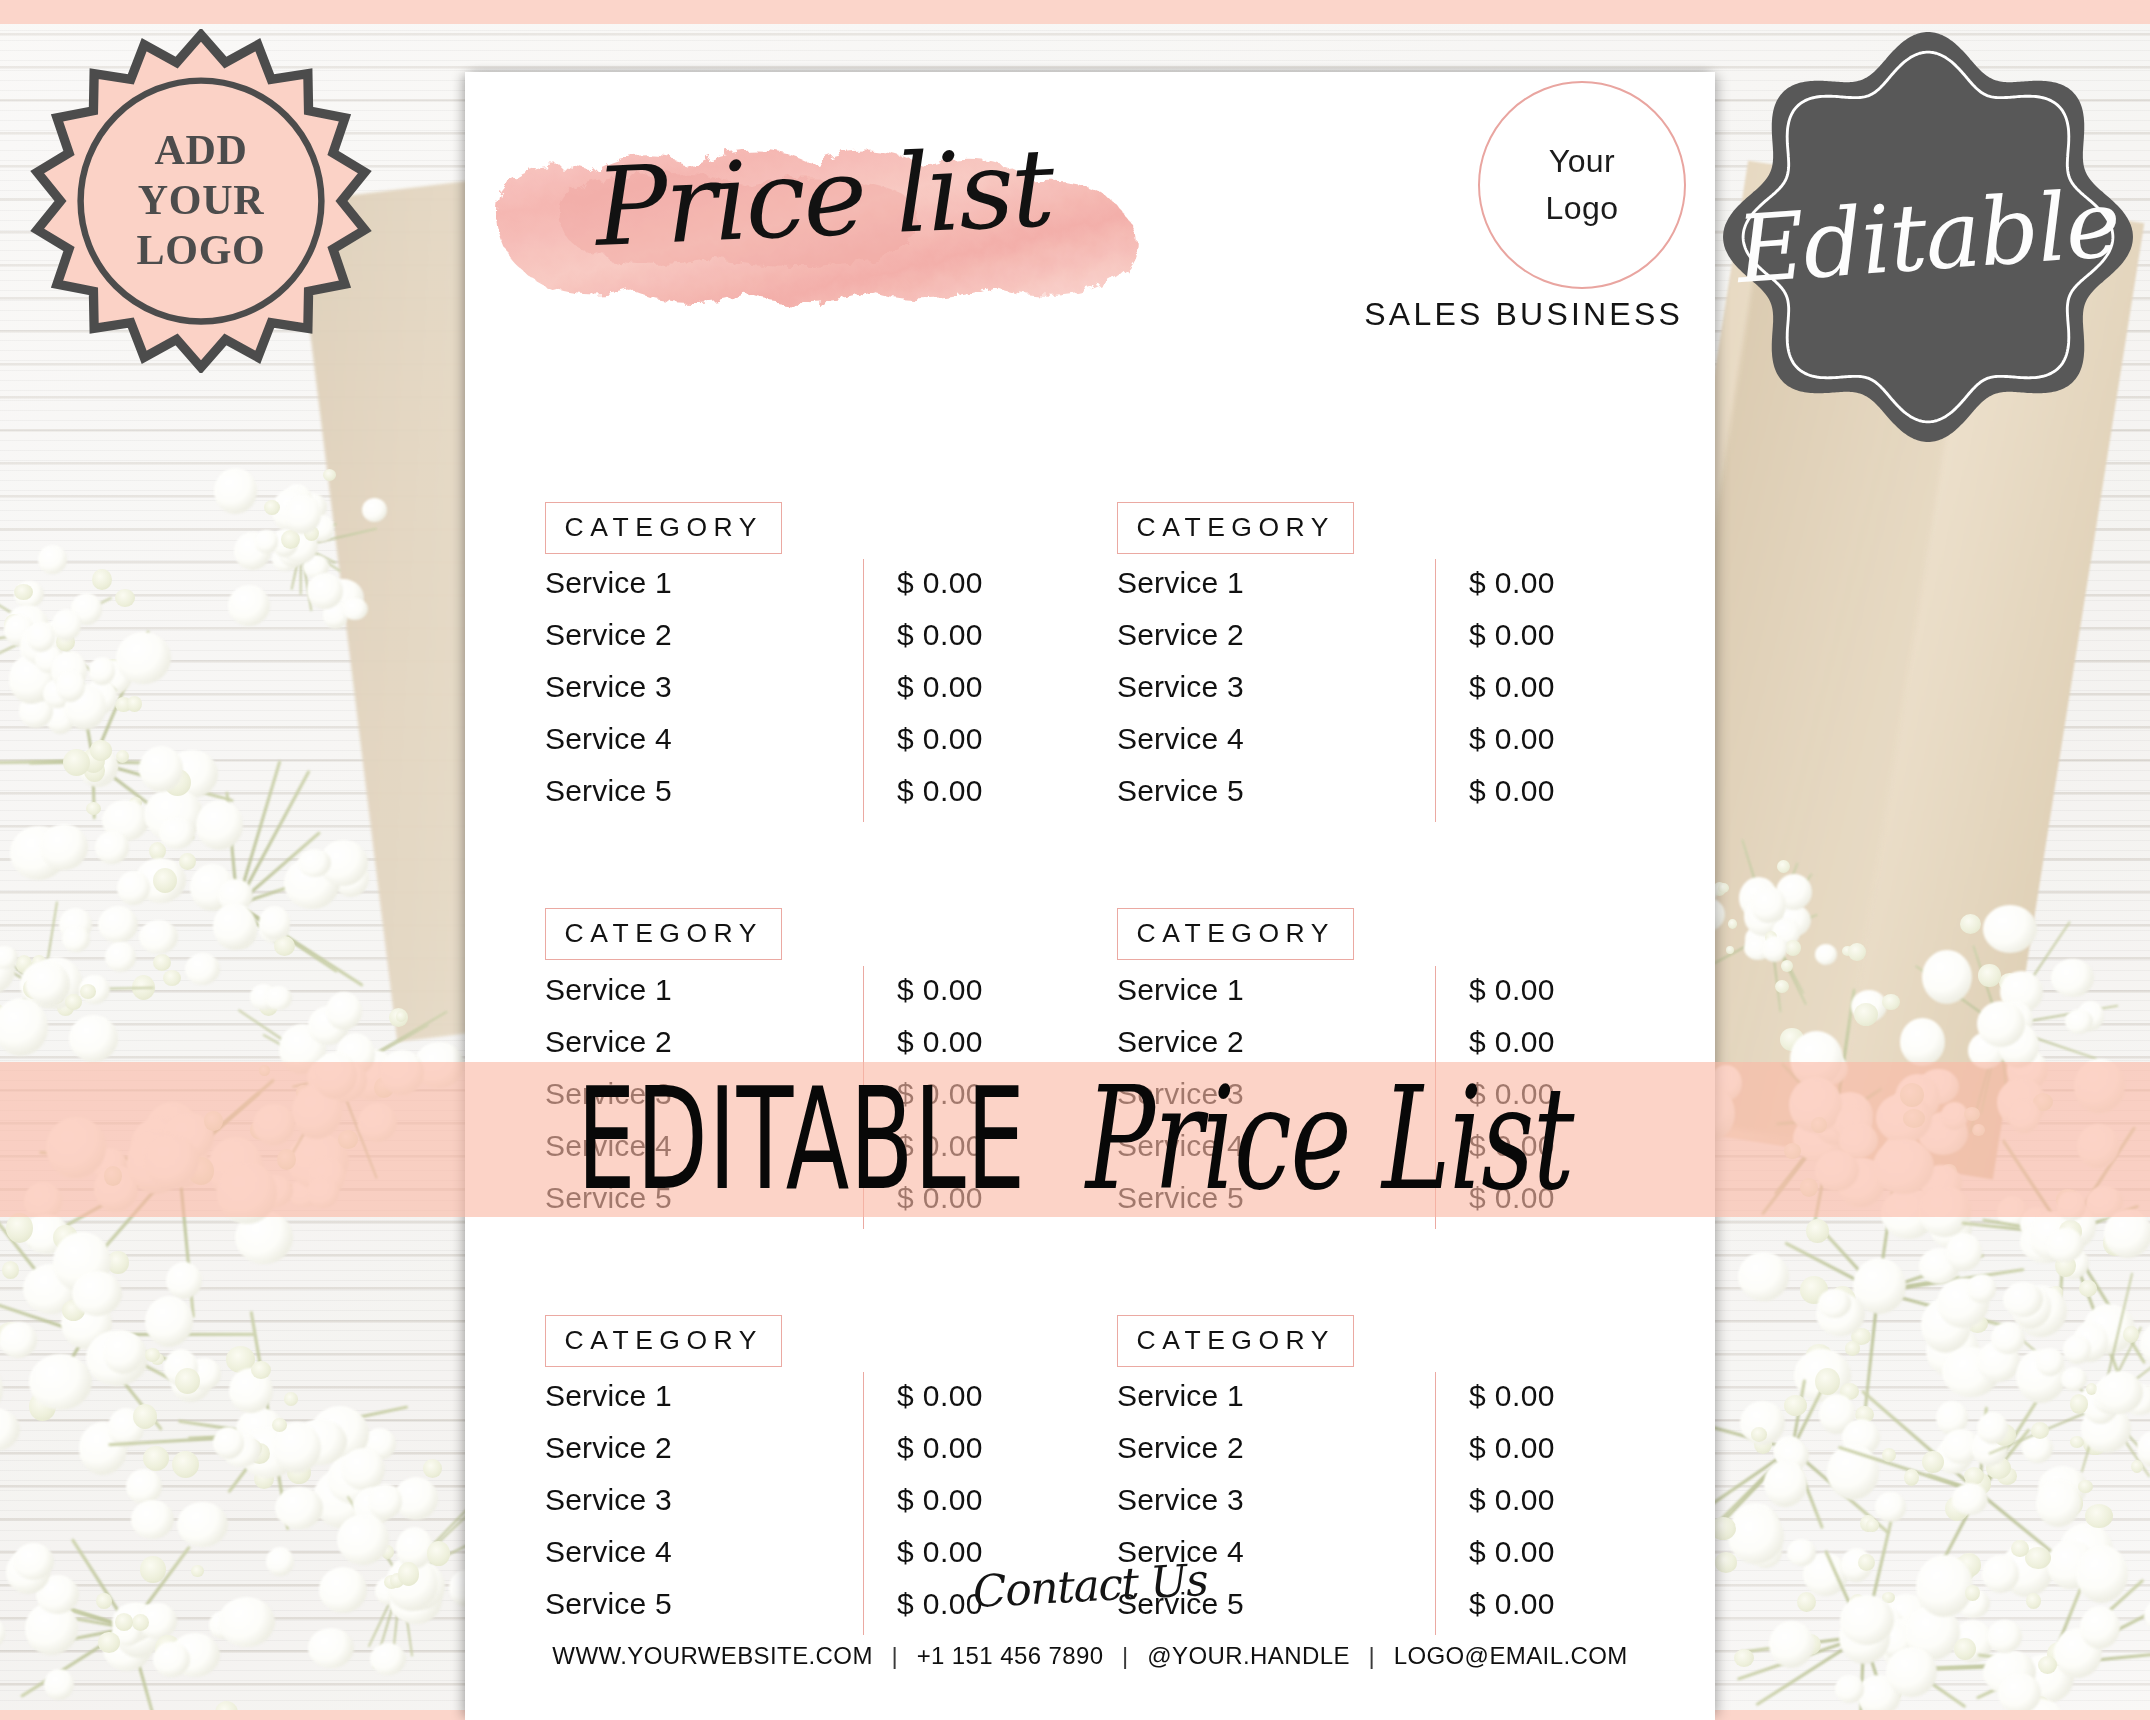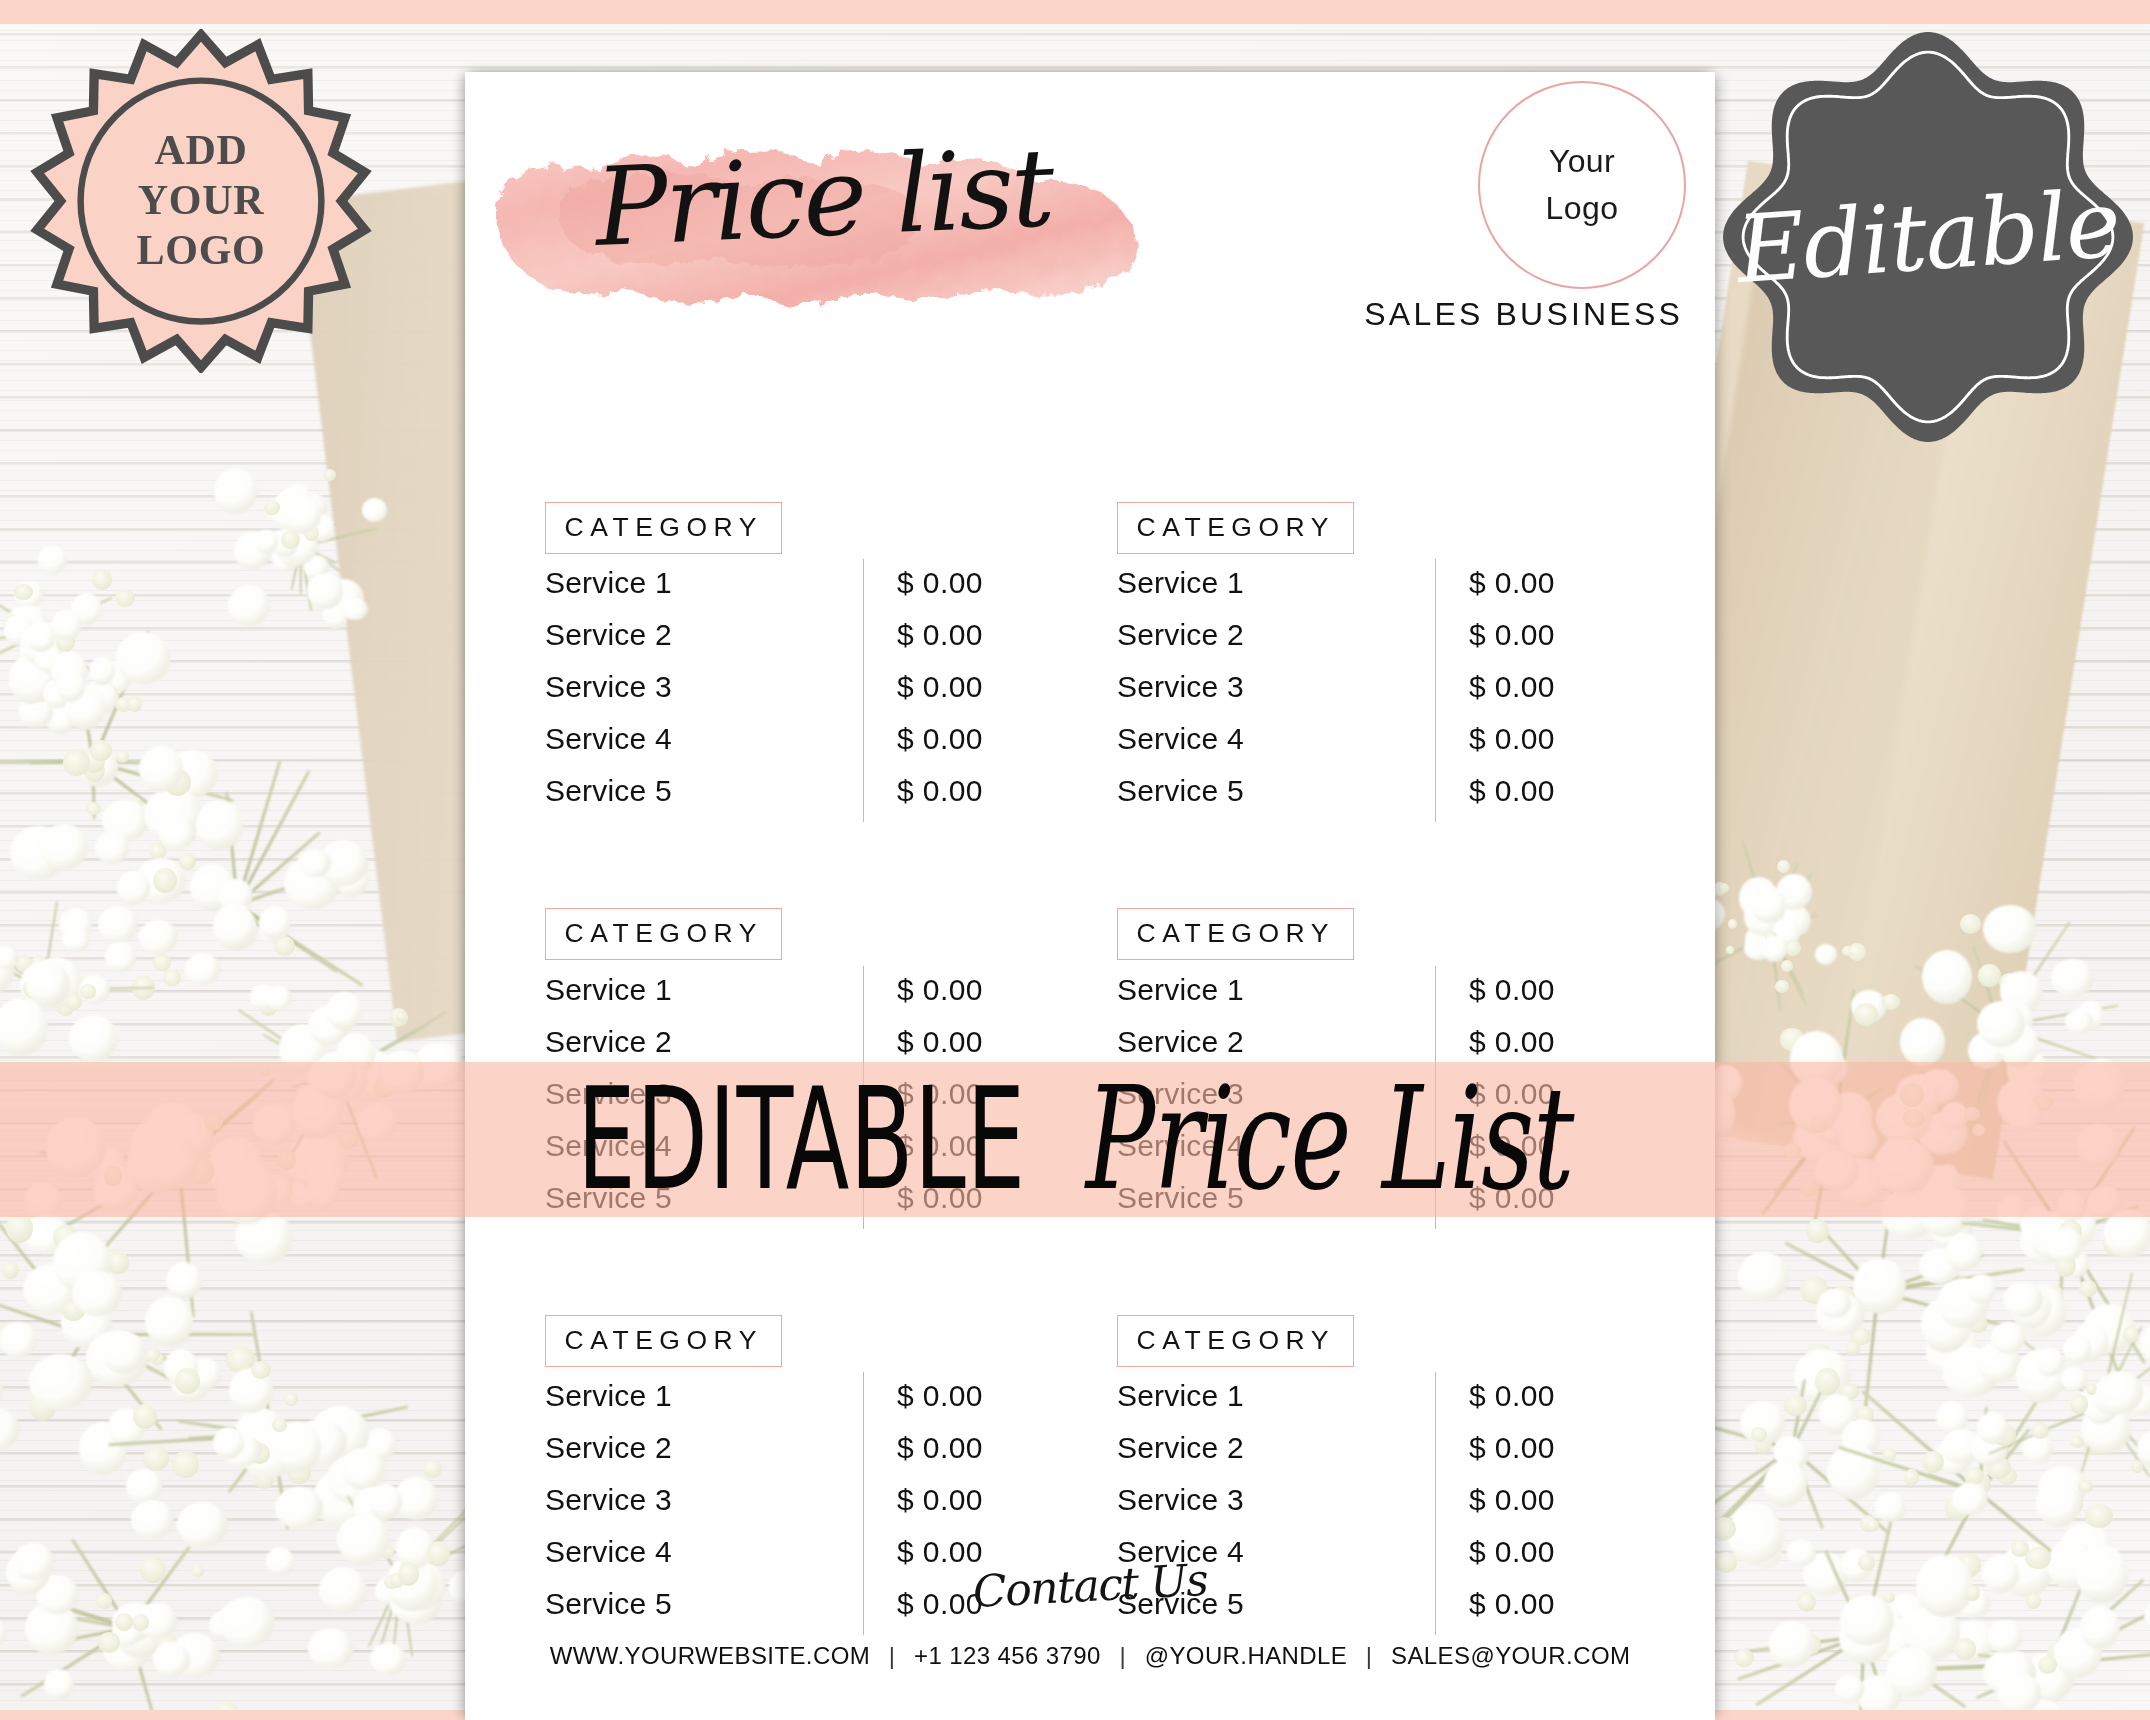--- a/index.html
+++ b/index.html
@@ -1051,25 +1051,25 @@
               <div class="price">$ 0.00</div>
             </div>
           </div></div>
       </div>
     </div>
 
   <div class="contact-script">Contact Us</div>
   <div class="contact-row">
     <span>WWW.YOURWEBSITE.COM</span>
     <span class="sep">|</span>
-    <span>+1 123 456 3790</span>
+    <span>+1 151 456 7890</span>
     <span class="sep">|</span>
     <span>@YOUR.HANDLE</span>
     <span class="sep">|</span>
-    <span>SALES@YOUR.COM</span>
+    <span>LOGO@EMAIL.COM</span>
   </div>
 </div>
 
 <div class="badge-left">
   <svg viewBox="0 0 480 480">
     <polygon id="burst" points="240.0,8.0 274.0,47.0 319.3,22.0 338.0,70.3 389.1,62.3 390.1,114.0 440.9,124.0 424.2,173.0 468.5,199.7 436.0,240.0 468.5,280.3 424.2,307.0 440.9,356.0 390.1,366.0 389.1,417.7 338.0,409.7 319.3,458.0 274.0,433.0 240.0,472.0 206.0,433.0 160.7,458.0 142.0,409.7 90.9,417.7 89.9,366.0 39.1,356.0 55.8,307.0 11.5,280.3 44.0,240.0 11.5,199.7 55.8,173.0 39.1,124.0 89.9,114.0 90.9,62.3 142.0,70.3 160.7,22.0 206.0,47.0" fill="#fbd2c6" stroke="#4c4c4c" stroke-width="13" stroke-linejoin="miter"></polygon>
     <circle cx="240" cy="240" r="168" fill="none" stroke="#4c4c4c" stroke-width="9"></circle>
   </svg>
   <div class="btxt">
     <div>ADD</div>

